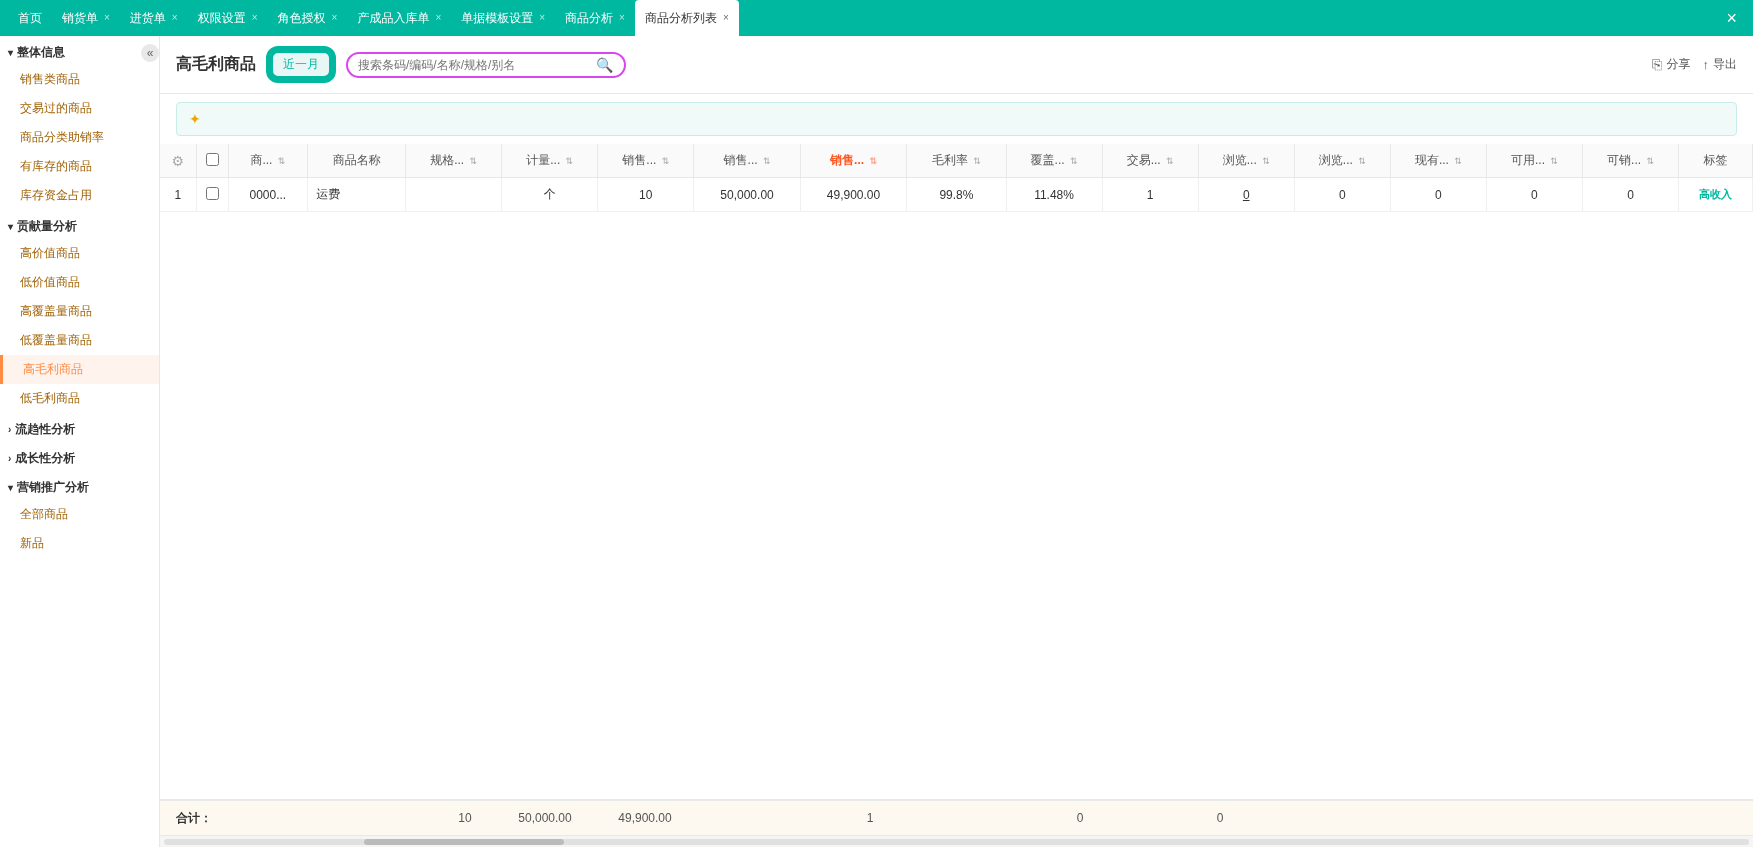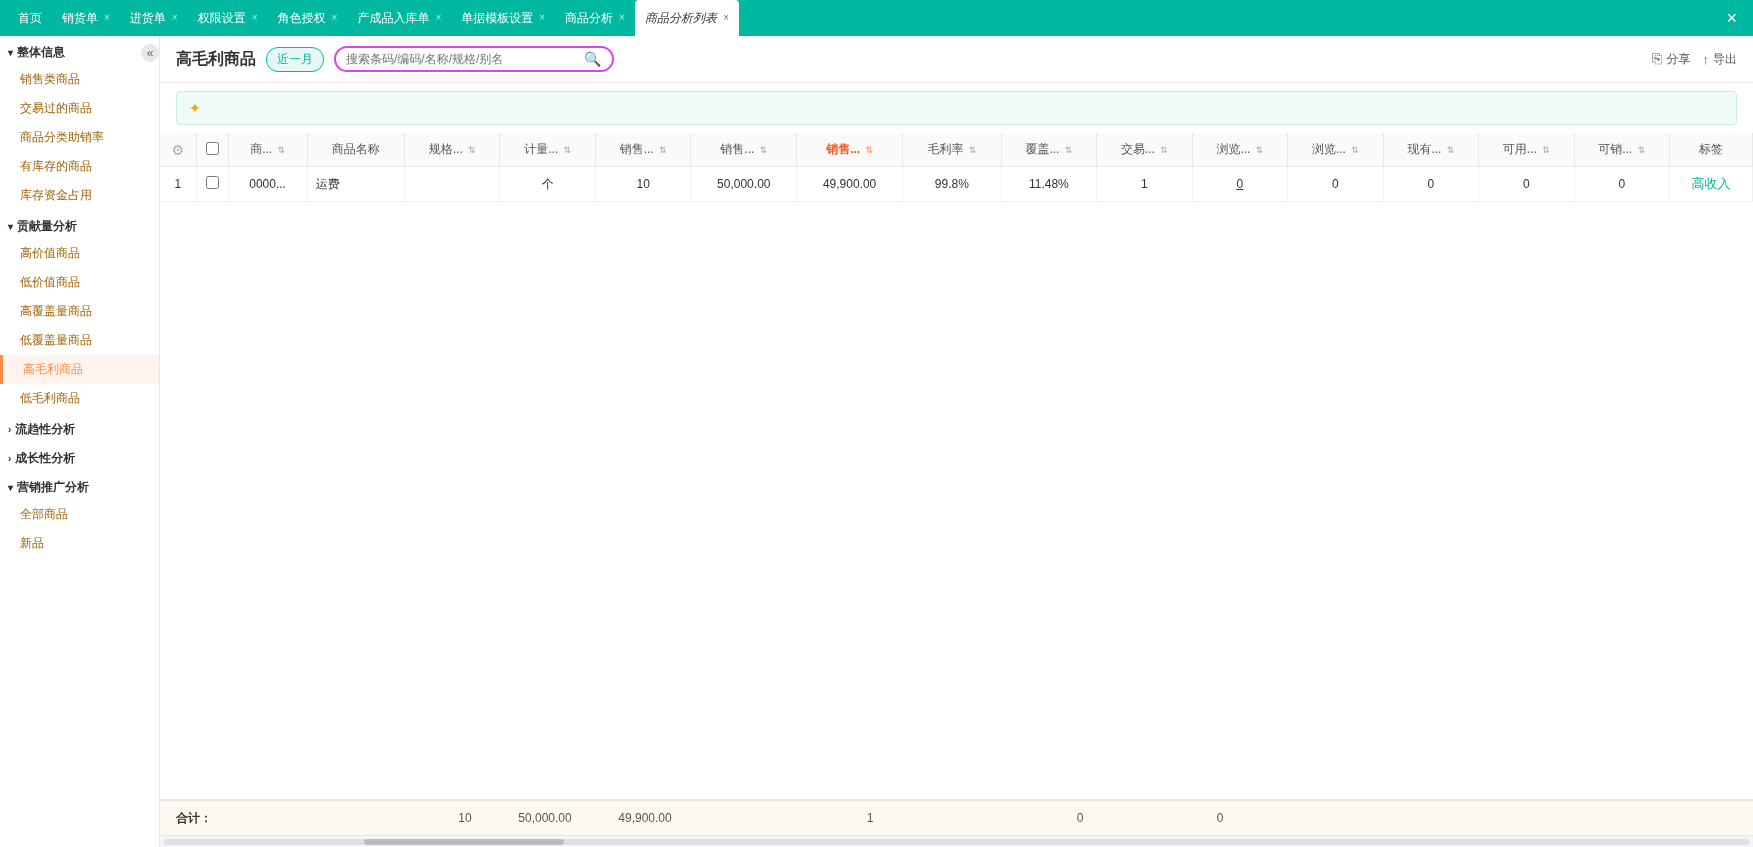--- a/index.html
+++ b/index.html
@@ -23,21 +23,20 @@
       white-space: nowrap;
       display: flex;
       gap: 4px;
       color: #fff;
       font-size: 13px;
     }
     .top-nav .nav-item.active {
       background: #fff;
       color: #333;
       border-radius: 4px 4px 0 0;
-      font-style: italic;
     }
     .top-nav .nav-item .close-x {
       font-size: 10px;
       opacity: 0.7;
       cursor: pointer;
       margin-left: 2px;
     }
     .top-nav .nav-close-all {
       margin-left: auto;
       color: #fff;
@@ -119,21 +118,21 @@
       border-bottom: 1px solid #e8e8e8;
       gap: 10px;
     }
     .content-title {
       font-size: 16px;
       font-weight: bold;
       color: #333;
     }
     .filter-btn {
       padding: 3px 10px;
-      border: 1px solid #0c4a6e;
+      border: 7px solid #0c4a6e;
       border-radius: 12px;
       cursor: pointer;
       color: #555;
       background: #fff;
       font-size: 12px;
     }
     .filter-btn.active {
       background: #e8f7f5;
       border-color: #00b8a0;
       color: #00b8a0;
@@ -226,21 +225,22 @@
       border-bottom: 1px solid #f0f0f0;
       border-right: 1px solid #f0f0f0;
       padding: 8px 6px;
       text-align: center;
       color: #333;
       font-size: 12px;
     }
 
     .tag-high-income {
       color: #00b8a0;
-      font-size: 13px;
+      font-size: 11px;
+      font-weight: bold;
     }
     .underline-link {
       text-decoration: underline;
       cursor: pointer;
       color: #333;
     }
 
     
     .footer-total {
       background: #fef9f0;

